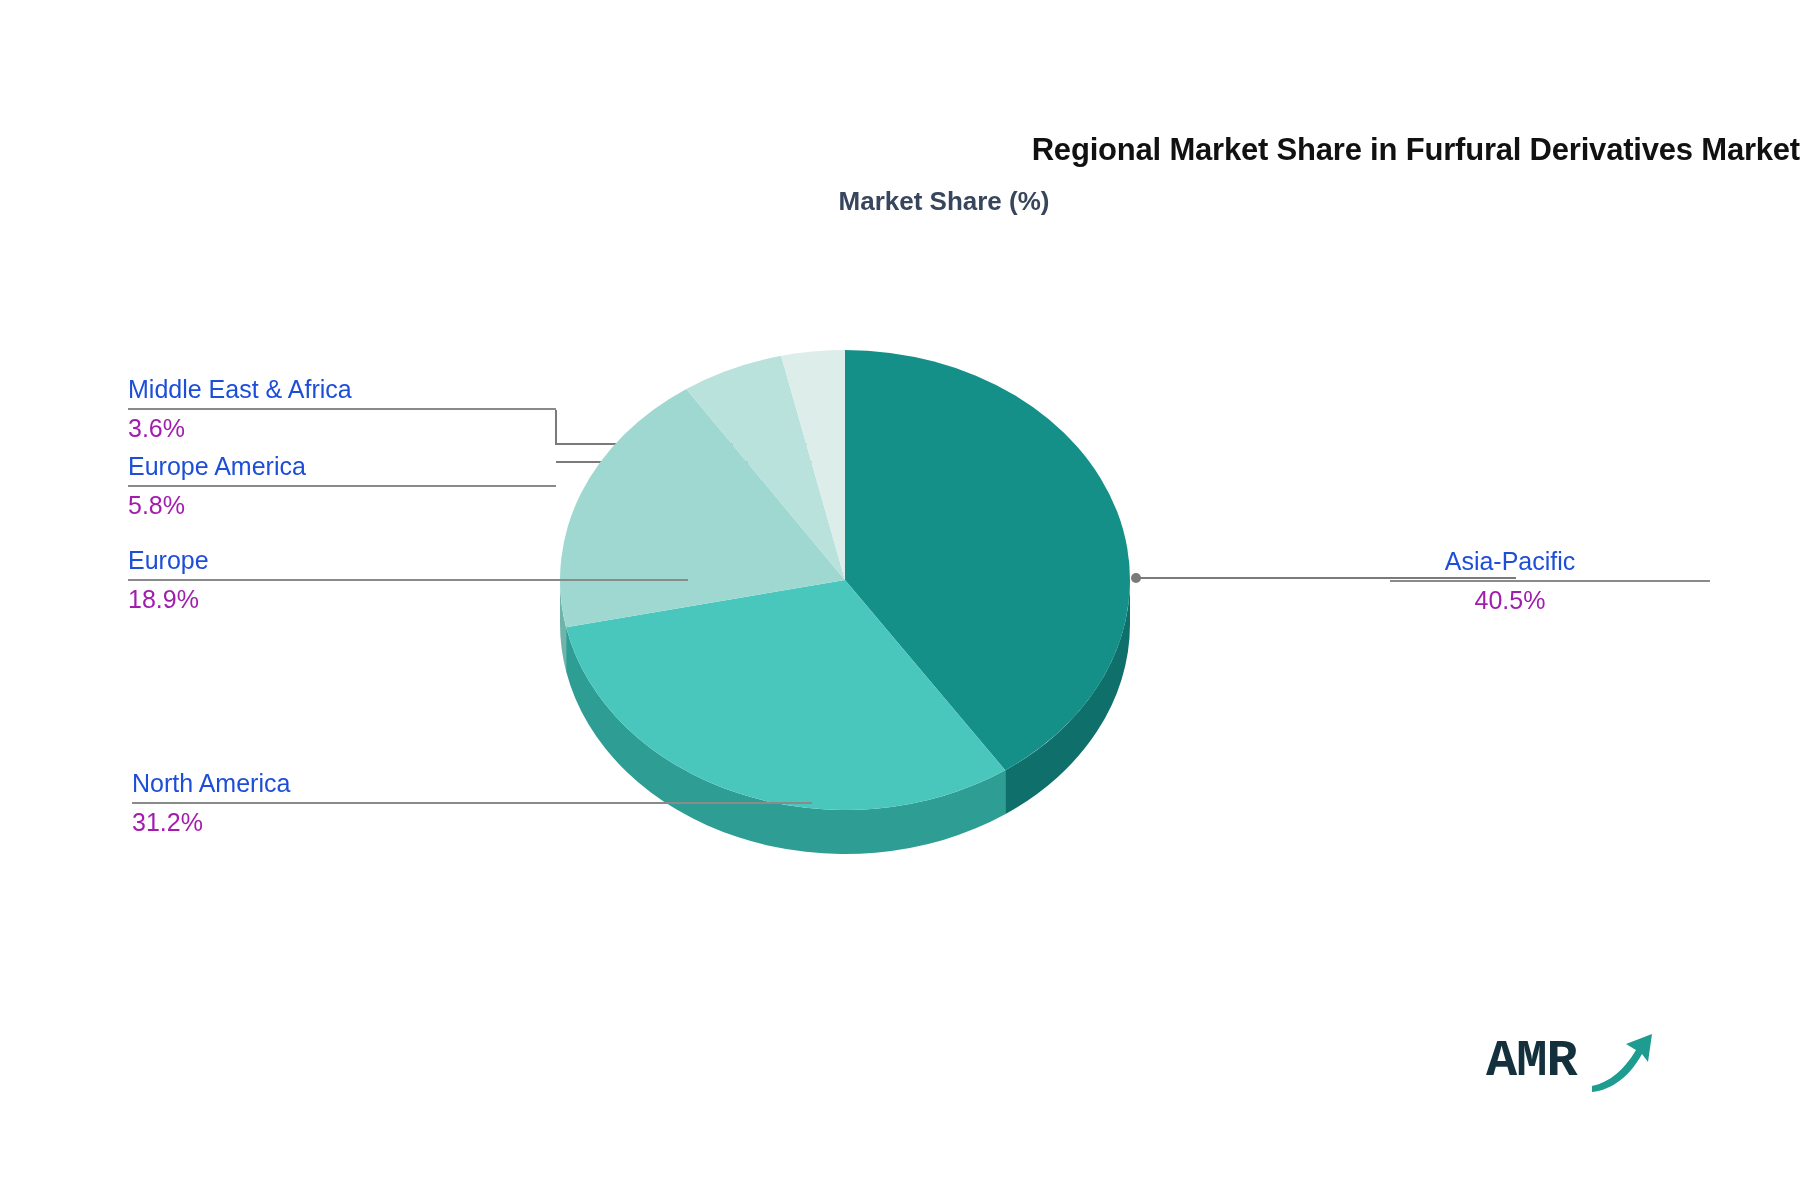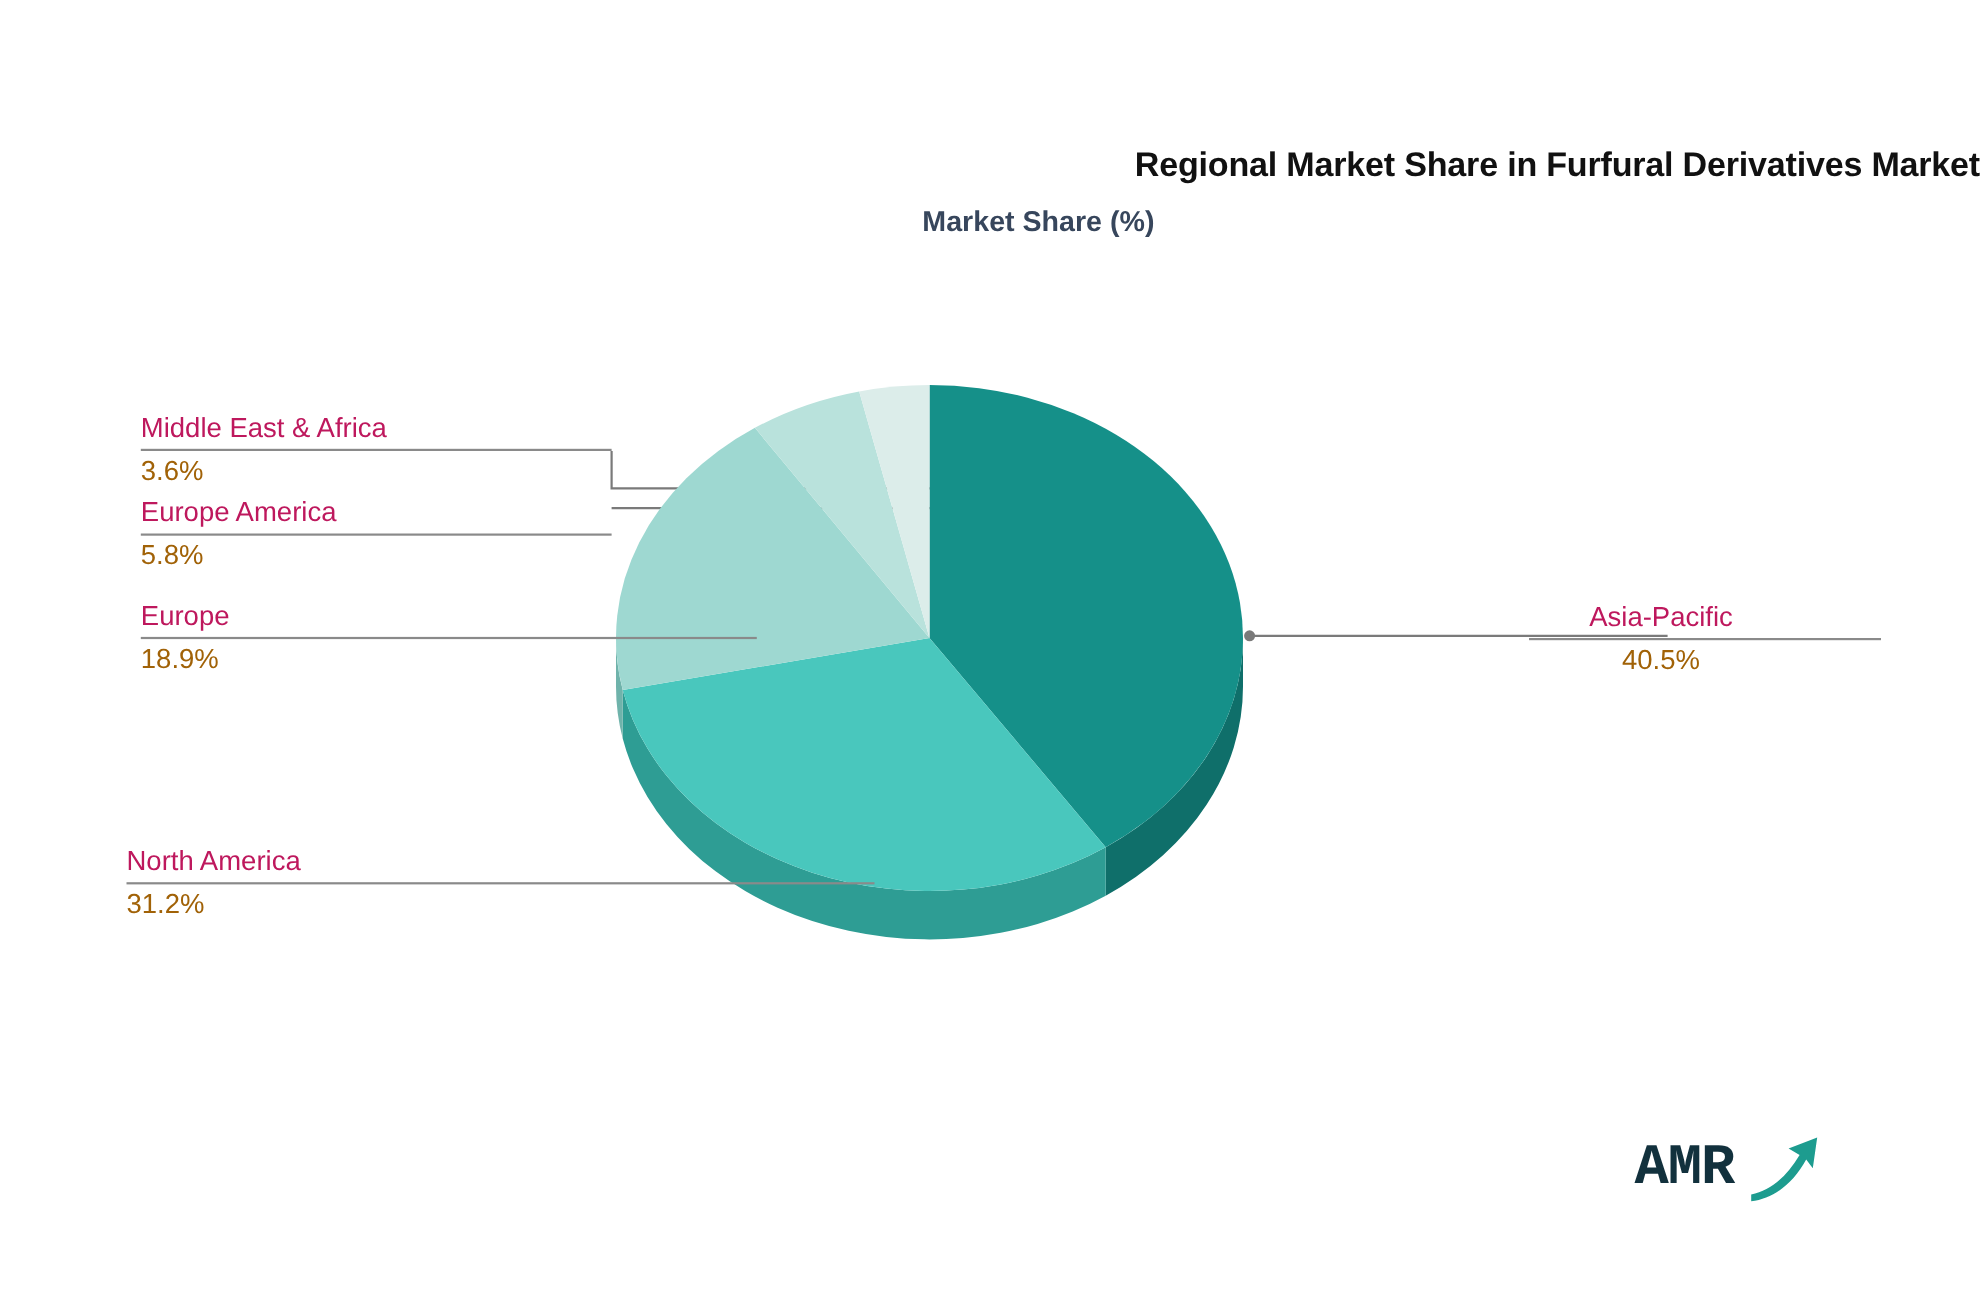--- a/index.html
+++ b/index.html
@@ -56,42 +56,42 @@
     height: 560px;
   }
 
   
   .callout {
     position: absolute;
     width: 420px;
   }
   .callout .cl-name {
     font-size: 25px;
-    color: #be185d;
+    color: #1d4ed8;
     line-height: 32px;
     white-space: nowrap;
   }
   .callout .cl-rule {
     height: 0;
     border-top: 2px solid #8a8a8a;
     margin: 3px 0 2px 0;
   }
   .callout .cl-val {
     font-size: 25px;
-    color: #a16207;
+    color: #a21caf;
     line-height: 32px;
   }
 
   .callout.right { text-align: center; }
 
   
   #callout-mea   { left: 128px; top: 373px; }
   #callout-lam   { left: 128px; top: 450px; }
   #callout-eur   { left: 128px; top: 544px; }
-  #callout-nam   { left: 115px; top: 767px; }
+  #callout-nam   { left: 132px; top: 767px; }
   #callout-apac  { left: 1310px; top: 545px; width: 400px; }
 
   
   #callout-mea  .cl-rule { width: 428px; }
   #callout-lam  .cl-rule { width: 428px; }
   #callout-eur  .cl-rule { width: 560px; }
   #callout-nam  .cl-rule { width: 680px; }
   #callout-apac .cl-rule { width: 320px; margin-left: auto; }
 
   

